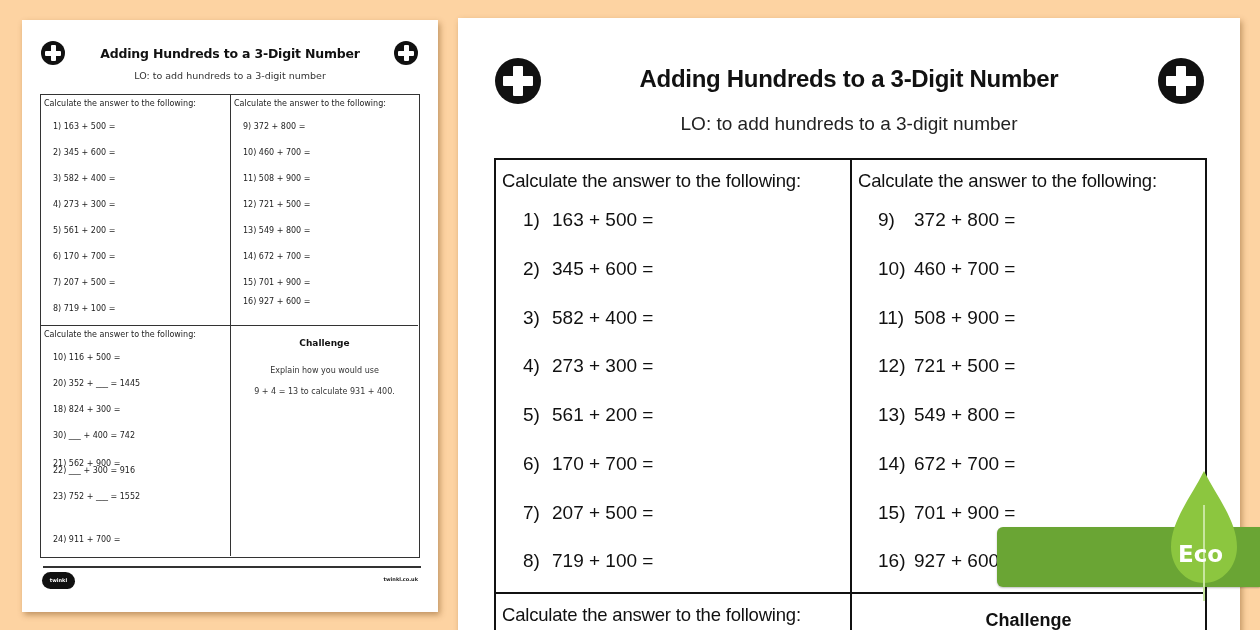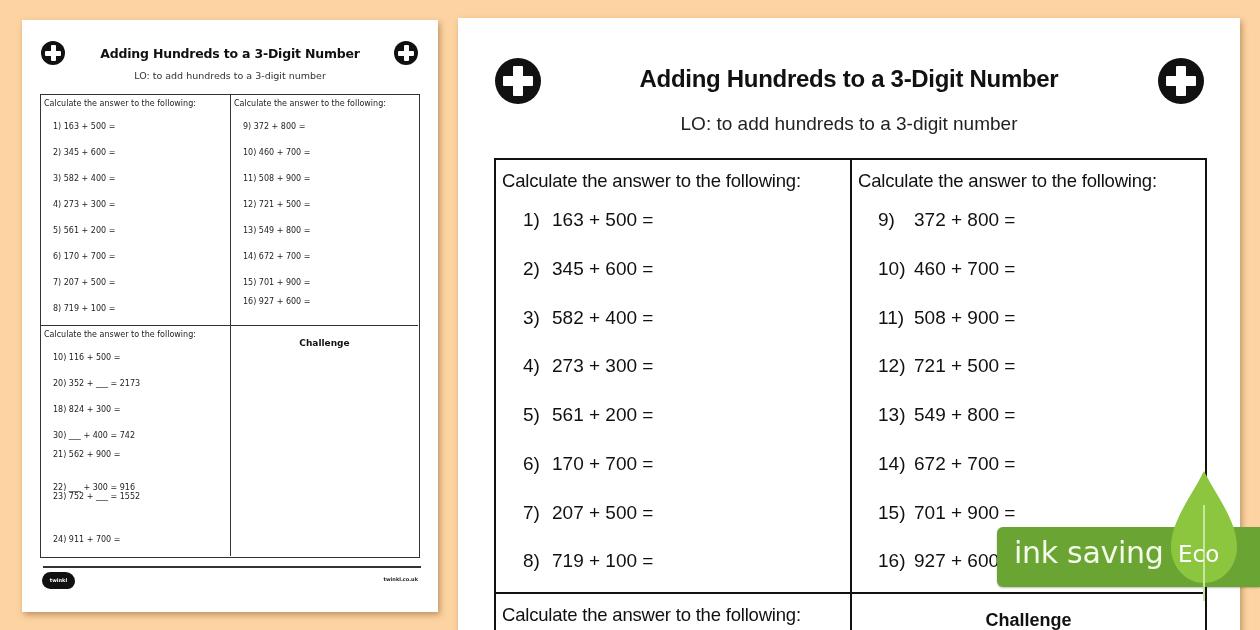--- a/index.html
+++ b/index.html
@@ -121,21 +121,21 @@
       box-shadow: 0 1px 2px rgba(0,0,0,0.25);
     }
     #eco-badge .eco-label {
       position: absolute; left: 17px; top: 8px; font-size: 30px; color: #f4fbe8;
       font-family: "DejaVu Sans", sans-serif; letter-spacing: -0.3px;
     }
     #eco-badge .leaf-icon {
       position: absolute; left: 172px; top: -58px; width: 70px; height: 134px;
     }
     #eco-badge .eco-text {
-      position: absolute; left: 181px; top: 14px; font-size: 23px; font-weight: normal; color: #fff;
+      position: absolute; left: 181px; top: 14px; font-size: 23px; font-weight: bold; color: #fff;
       font-family: "DejaVu Sans", sans-serif;
     }
   </style>
 </head>
 <body>
 
 <div class="page" id="small-page">
   <div class="plus-icon plus-left"></div>
   <div class="plus-icon plus-right"></div>
   <div class="title">Adding Hundreds to a 3-Digit Number</div>
@@ -160,30 +160,34 @@
       <div class="q" style="top:79px"><span>11)</span> <span>508 + 900 =</span></div>
       <div class="q" style="top:105px"><span>12)</span> <span>721 + 500 =</span></div>
       <div class="q" style="top:131px"><span>13)</span> <span>549 + 800 =</span></div>
       <div class="q" style="top:157px"><span>14)</span> <span>672 + 700 =</span></div>
       <div class="q" style="top:183px"><span>15)</span> <span>701 + 900 =</span></div>
       <div class="q" style="top:202px"><span>16)</span> <span>927 + 600 =</span></div>
     </div>
     <div class="cell c-bl">
       <div class="cell-head">Calculate the answer to the following:</div>
       <div class="q" style="top:27px"><span>10)</span> <span>116 + 500 =</span></div>
-      <div class="q" style="top:53px"><span>20)</span> <span>352 + ___ = 2173</span></div>
+      <div class="q" style="top:53px"><span>20)</span> <span>352 + ___ = 1445</span></div>
       <div class="q" style="top:79px"><span>18)</span> <span>824 + 300 =</span></div>
       <div class="q" style="top:105px"><span>30)</span> <span>___ + 400 = 742</span></div>
-      <div class="q" style="top:124px"><span>21)</span> <span>562 + 900 =</span></div>
-      <div class="q" style="top:157px"><span>22)</span> <span>___ + 300 = 916</span></div>
+      <div class="q" style="top:133px"><span>21)</span> <span>562 + 900 =</span></div>
+      <div class="q" style="top:140px"><span>22)</span> <span>___ + 300 = 916</span></div>
       <div class="q" style="top:166px"><span>23)</span> <span>752 + ___ = 1552</span></div>
       <div class="q" style="top:209px"><span>24)</span> <span>911 + 700 =</span></div>
     </div>
     <div class="cell c-br">
       <div class="challenge-title">Challenge</div>
+      <div class="challenge-text">
+        <div>Explain how you would use</div>
+        <div>9 + 4 = 13 to calculate 931 + 400.</div>
+      </div>
     </div>
   </div>
 
   <div class="footer-rule"></div>
   <div class="twinkl-logo">twinkl</div>
   <div class="footer-url">twinkl.co.uk</div>
 </div>
 
 <div class="page" id="large-page">
   <div class="plus-icon plus-left"></div>
@@ -217,19 +221,18 @@
     <div class="cell c-bl">
       <div class="cell-head">Calculate the answer to the following:</div>
     </div>
     <div class="cell c-br">
       <div class="challenge-title">Challenge</div>
     </div>
   </div>
 </div>
 
 <div id="eco-badge">
-  <div class="eco-label">ink saving</div>
   <svg class="leaf-icon" viewBox="0 0 70 134">
     <path d="M35 2 C48 28 68 52 68 78 C68 98 53 114 35 114 C17 114 2 98 2 78 C2 52 22 28 35 2 Z" fill="#8cc63f"></path>
     <line x1="35" y1="36" x2="35" y2="132" stroke="#c8e6a0" stroke-width="2"></line>
   </svg>
   <div class="eco-text">Eco</div>
 </div>
 
 </body></html>

